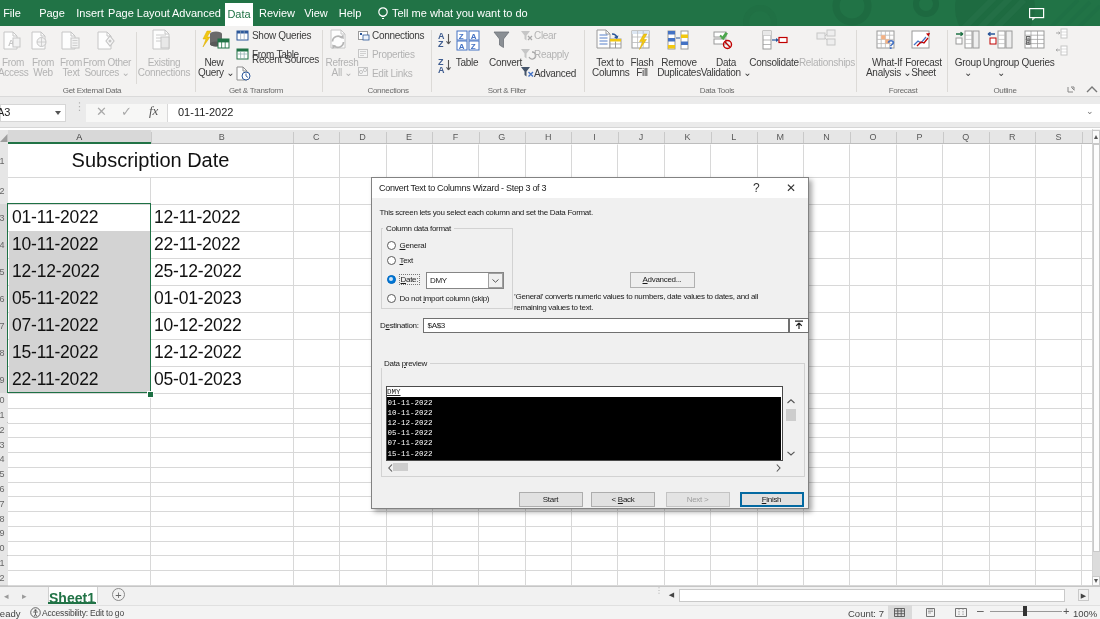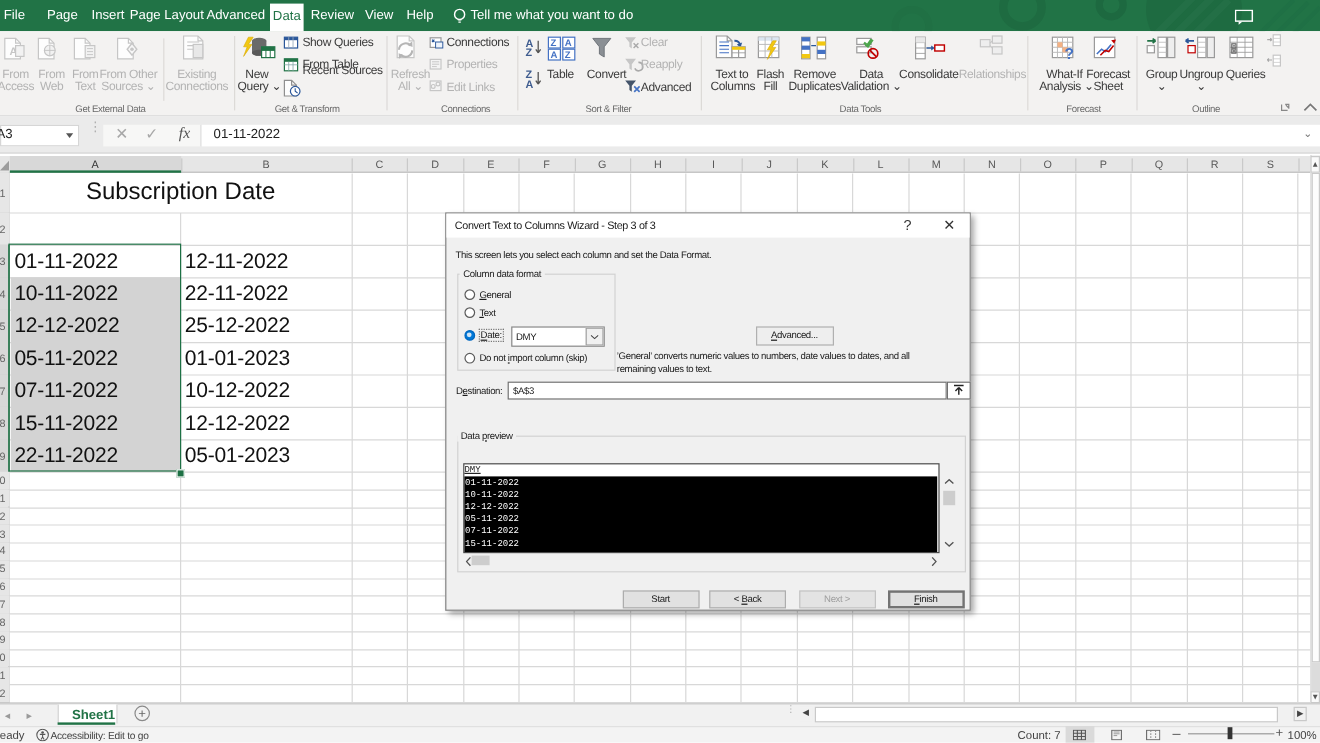--- a/index.html
+++ b/index.html
@@ -458,21 +458,21 @@
     <div class="abs" style="left:1092.5px;top:15px;width:7px;height:408px;background:#fdfdfd;border:1px solid #c9c9c9;box-sizing:border-box;"></div>
     <div class="abs" style="left:1092.5px;top:423px;width:7.5px;height:24px;background:#dcdcdc;"></div>
     <div class="abs" style="left:1092px;top:447px;width:8px;height:10px;background:#fafafa;border:1px solid #c9c9c9;box-sizing:border-box;"></div>
     <div class="abs" style="left:1093.5px;top:450px;width:0;height:0;border-left:2.5px solid transparent;border-right:2.5px solid transparent;border-top:4px solid #555;"></div>
   </div>
 
 <div class="abs" style="left:0;top:586px;width:1100px;height:19px;background:#f1f1f1;border-top:1px solid #c6c6c6;box-sizing:border-box;"></div>
 <div class="abs" style="left:4px;top:591px;font-size:9px;color:#9a9a9a;">◂</div>
 <div class="abs" style="left:22px;top:591px;font-size:9px;color:#9a9a9a;">▸</div>
 <div class="abs" style="left:48px;top:587px;width:48px;height:16px;background:#fff;border-left:1px solid #d0d0d0;border-right:1px solid #d0d0d0;"></div>
-<div class="abs" style="left:48px;top:590px;width:48px;font-size:11px;color:#217346;font-weight:bold;text-align:right;">Sheet1</div>
+<div class="abs" style="left:48px;top:590px;width:48px;font-size:14px;color:#217346;font-weight:bold;text-align:center;">Sheet1</div>
 <div class="abs" style="left:48px;top:602px;width:48px;height:2px;background:#217346;"></div>
 <div class="abs" style="left:112px;top:588px;width:13px;height:13px;border:1px solid #8a8a8a;border-radius:50%;color:#666;font-size:11px;line-height:12px;text-align:center;box-sizing:border-box;">+</div>
 <div class="abs" style="left:655px;top:589px;font-size:8px;color:#aaa;line-height:4.5px;">⋮</div>
 <div class="abs" style="left:666px;top:589px;width:11px;height:12px;background:#f1f1f1;text-align:center;font-size:7px;color:#444;line-height:12px;">◀</div>
 <div class="abs" style="left:679px;top:588.5px;width:386px;height:13px;background:#fff;border:1px solid #c9c9c9;box-sizing:border-box;"></div>
 <div class="abs" style="left:1078px;top:589px;width:11px;height:12px;background:#f1f1f1;border:1px solid #c9c9c9;text-align:center;font-size:7px;color:#444;line-height:11px;box-sizing:border-box;">▶</div>
 
 <div class="abs" style="left:0;top:605px;width:1100px;height:14px;background:#f3f3f3;border-top:1px solid #e0e0e0;box-sizing:border-box;"></div>
 <div class="abs" style="left:-7px;top:607.5px;font-size:9.5px;color:#444;">Ready</div>
 <svg class="abs" style="left:30px;top:606.5px;" width="11" height="11" viewBox="0 0 11 11">
@@ -555,14 +555,14 @@
     <svg class="abs" style="left:16px;top:286px;" width="5" height="8">
       <path d="M4 0.5 L0.8 4 L4 7.5" fill="none" stroke="#555" stroke-width="1.1"></path>
     </svg>
     <div class="abs" style="left:20.5px;top:284.5px;width:15.5px;height:8.5px;background:#cdcdcd;"></div>
     <svg class="abs" style="left:404px;top:286px;" width="5" height="8">
       <path d="M0.8 0.5 L4 4 L0.8 7.5" fill="none" stroke="#555" stroke-width="1.1"></path>
     </svg>
     <div class="btn" style="left:146.5px;top:314px;width:64px;height:15px;line-height:13px;">Start</div>
     <div class="btn" style="left:219px;top:314px;width:64px;height:15px;line-height:13px;">&lt; <u>B</u>ack</div>
     <div class="btn" style="left:293.5px;top:314px;width:64px;height:15px;line-height:13px;color:#9e9e9e;border-color:#c3c3c3;background:#e3e3e3;">Next &gt;</div>
-    <div class="btn" style="left:367.5px;top:314px;width:64px;height:15px;line-height:11px;border:2px solid #737373;"><u>F</u>inish</div>
+    <div class="btn" style="left:367.5px;top:314px;width:64px;height:15px;line-height:11px;border:2px solid #0369a1;"><u>F</u>inish</div>
   </div>
 
 </body></html>

